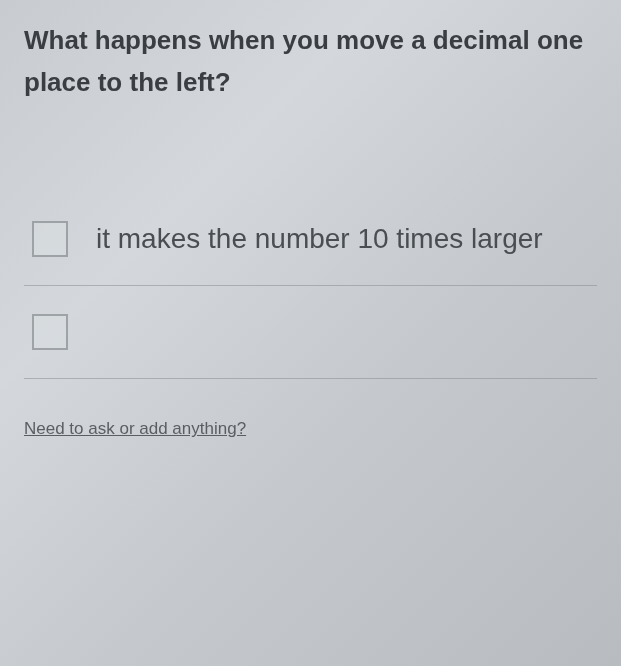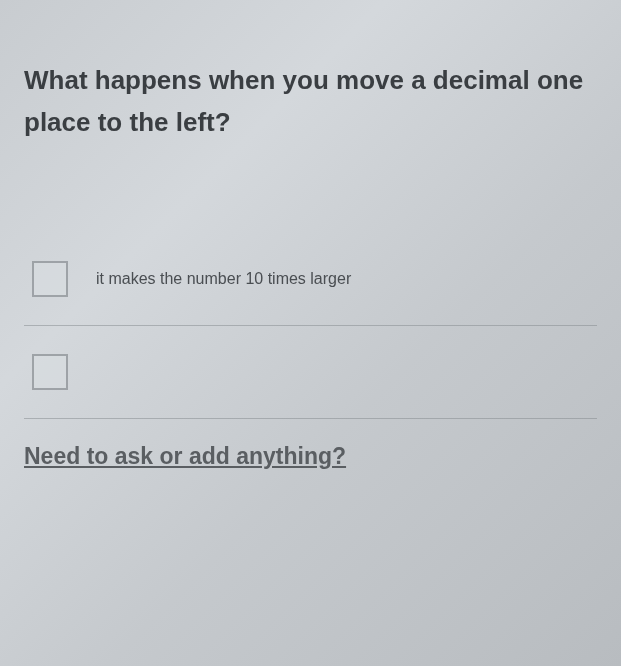--- a/index.html
+++ b/index.html
@@ -15,21 +15,20 @@
       padding: 20px 24px;
       position: relative;
       overflow: hidden;
     }
     .question {
       font-size: 26px;
       font-weight: 600;
       color: #3a3e42;
       line-height: 1.6;
       margin-bottom: 90px;
-      margin-top: 40px;
     }
     .options {
       display: flex;
       flex-direction: column;
     }
     .option {
       display: flex;
       align-items: center;
       padding: 28px 8px;
       border-bottom: 1px solid rgba(130, 135, 140, 0.5);
@@ -40,31 +39,31 @@
     }
     .checkbox {
       width: 36px;
       height: 36px;
       border: 2px solid rgba(120, 125, 130, 0.6);
       background: rgba(220, 224, 228, 0.4);
       flex-shrink: 0;
       cursor: pointer;
     }
     .option-text {
-      font-size: 16px;
+      font-size: 28px;
       color: #4a4e52;
       font-weight: 400;
     }
     .footer-link {
-      margin-top: 24px;
-      font-size: 23px;
+      margin-top: 40px;
+      font-size: 17px;
       color: #5a5e62;
       text-decoration: underline;
       cursor: pointer;
-      font-weight: 700;
+      font-weight: 400;
     }
   </style>
 </head>
 <body>
 
 <div class="question">What happens when you move a decimal one place to the left?</div>
 
 <div class="options">
   <div class="option">
     <div class="checkbox"></div>

